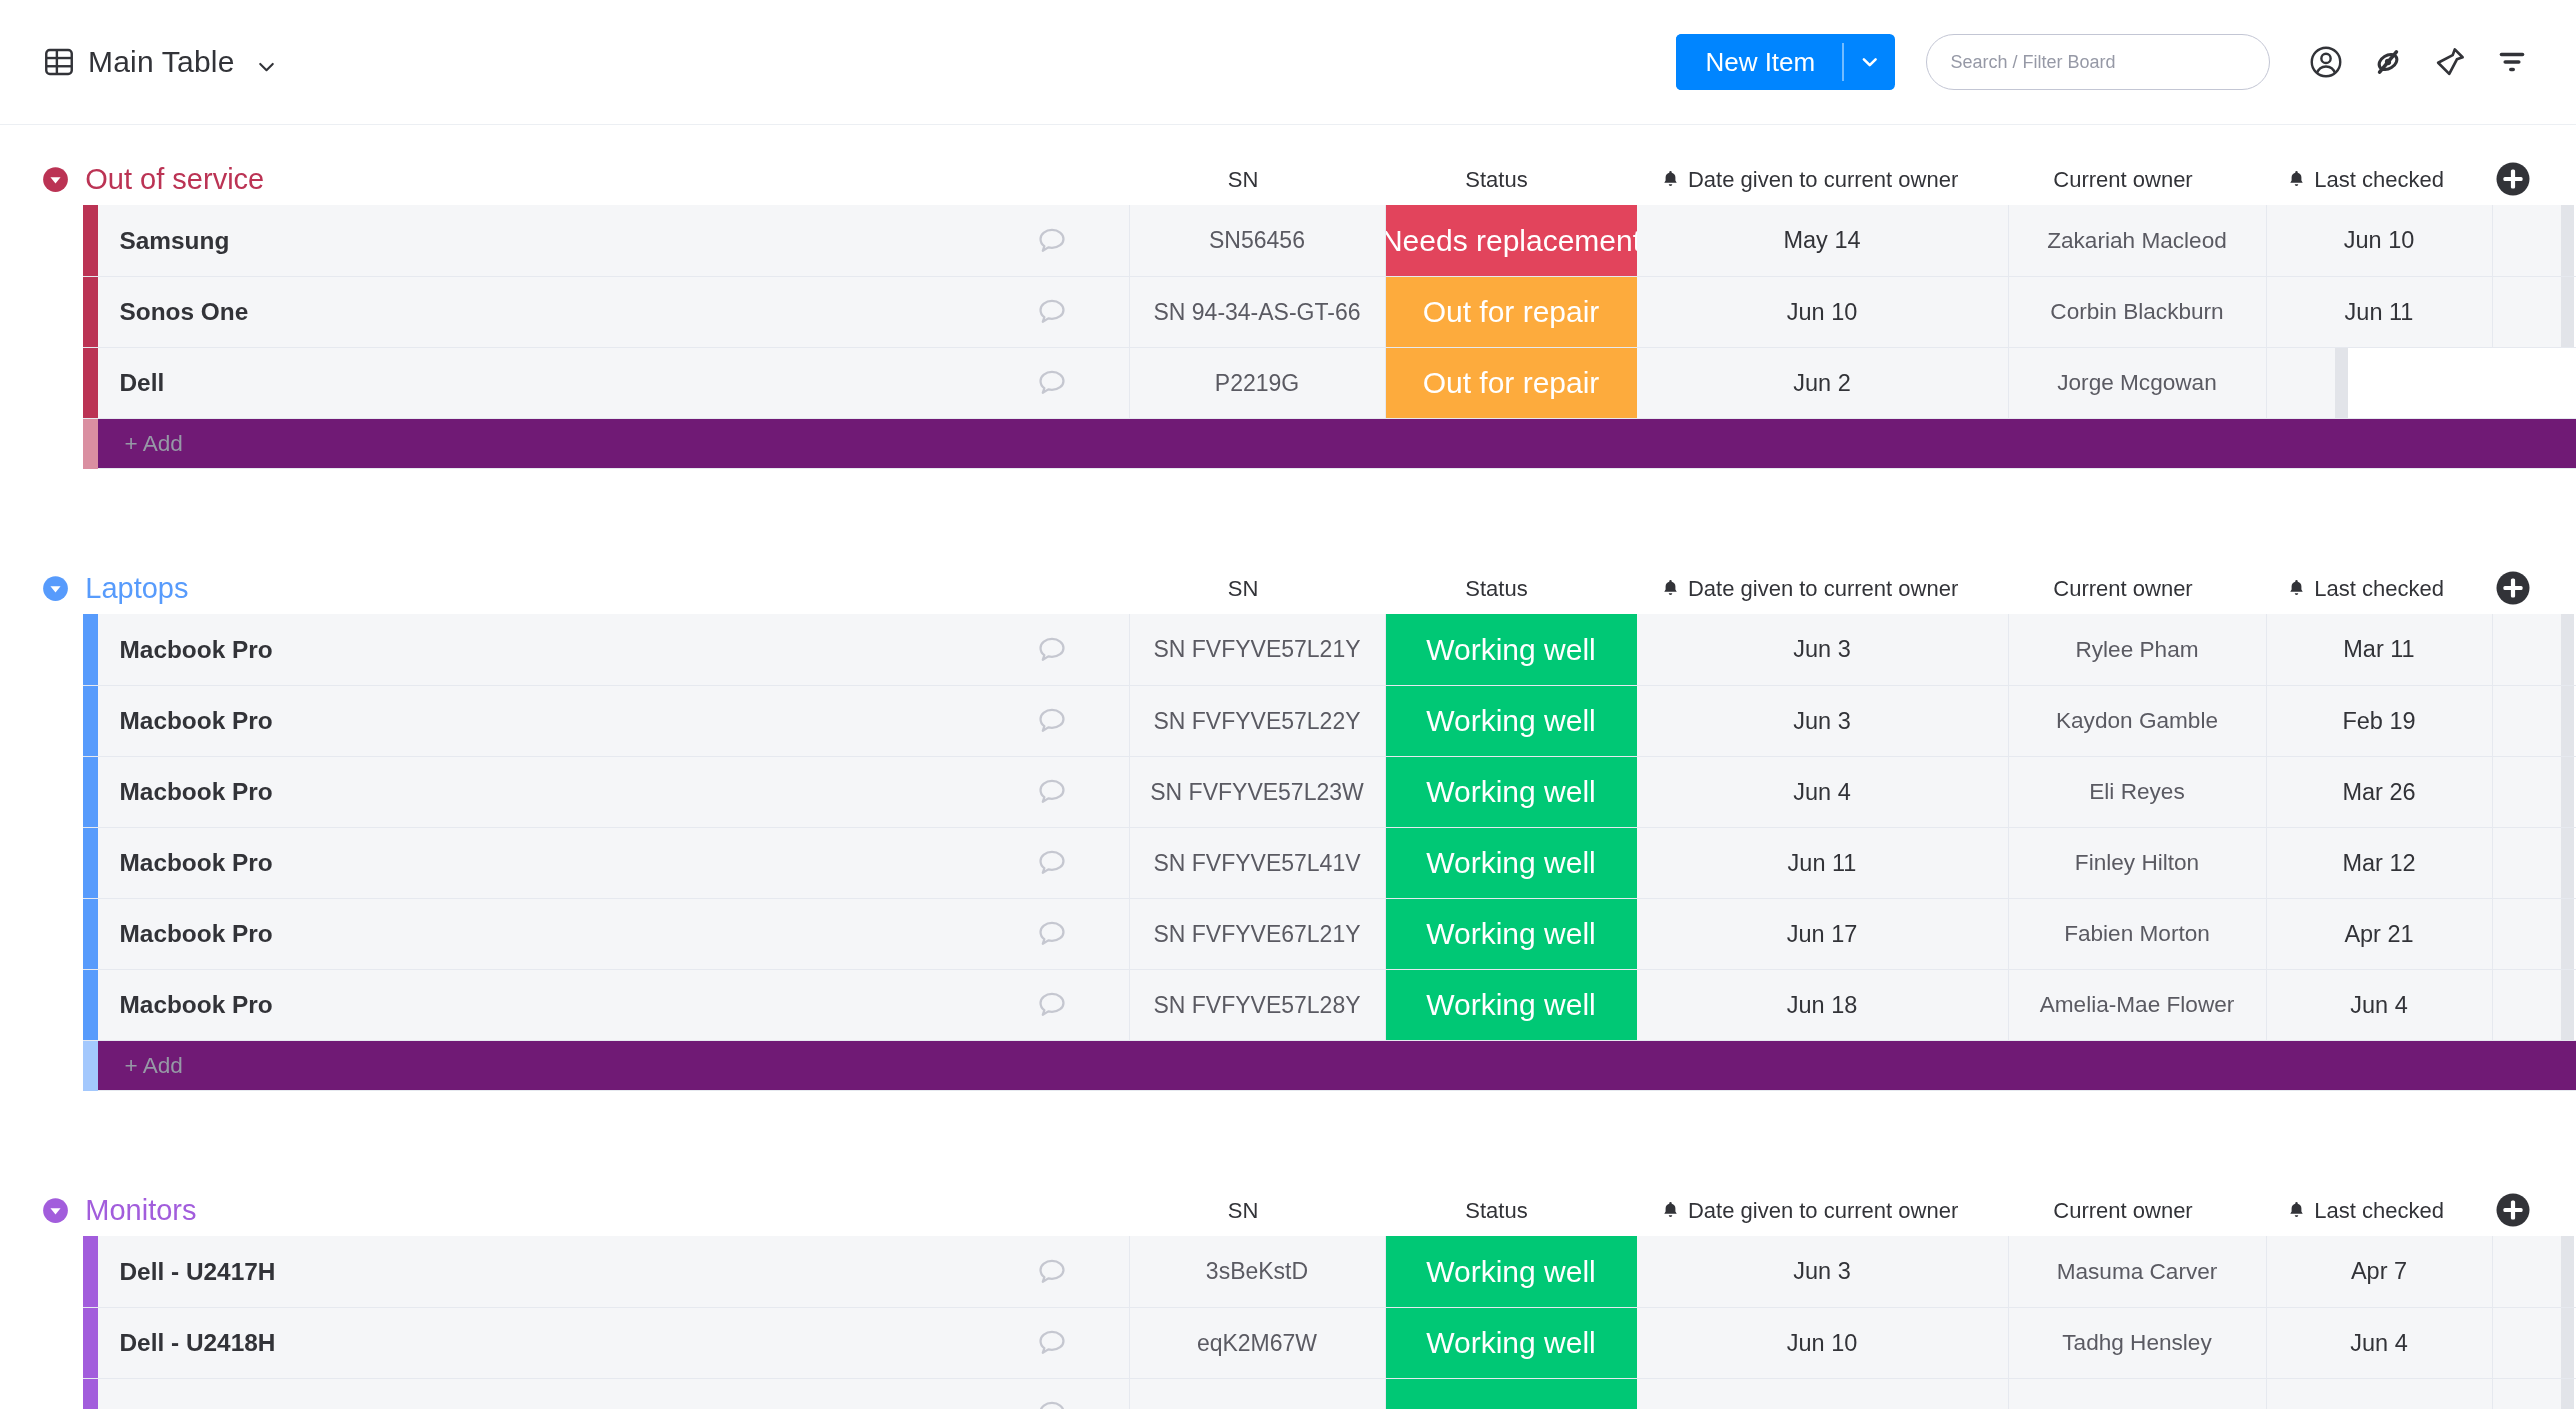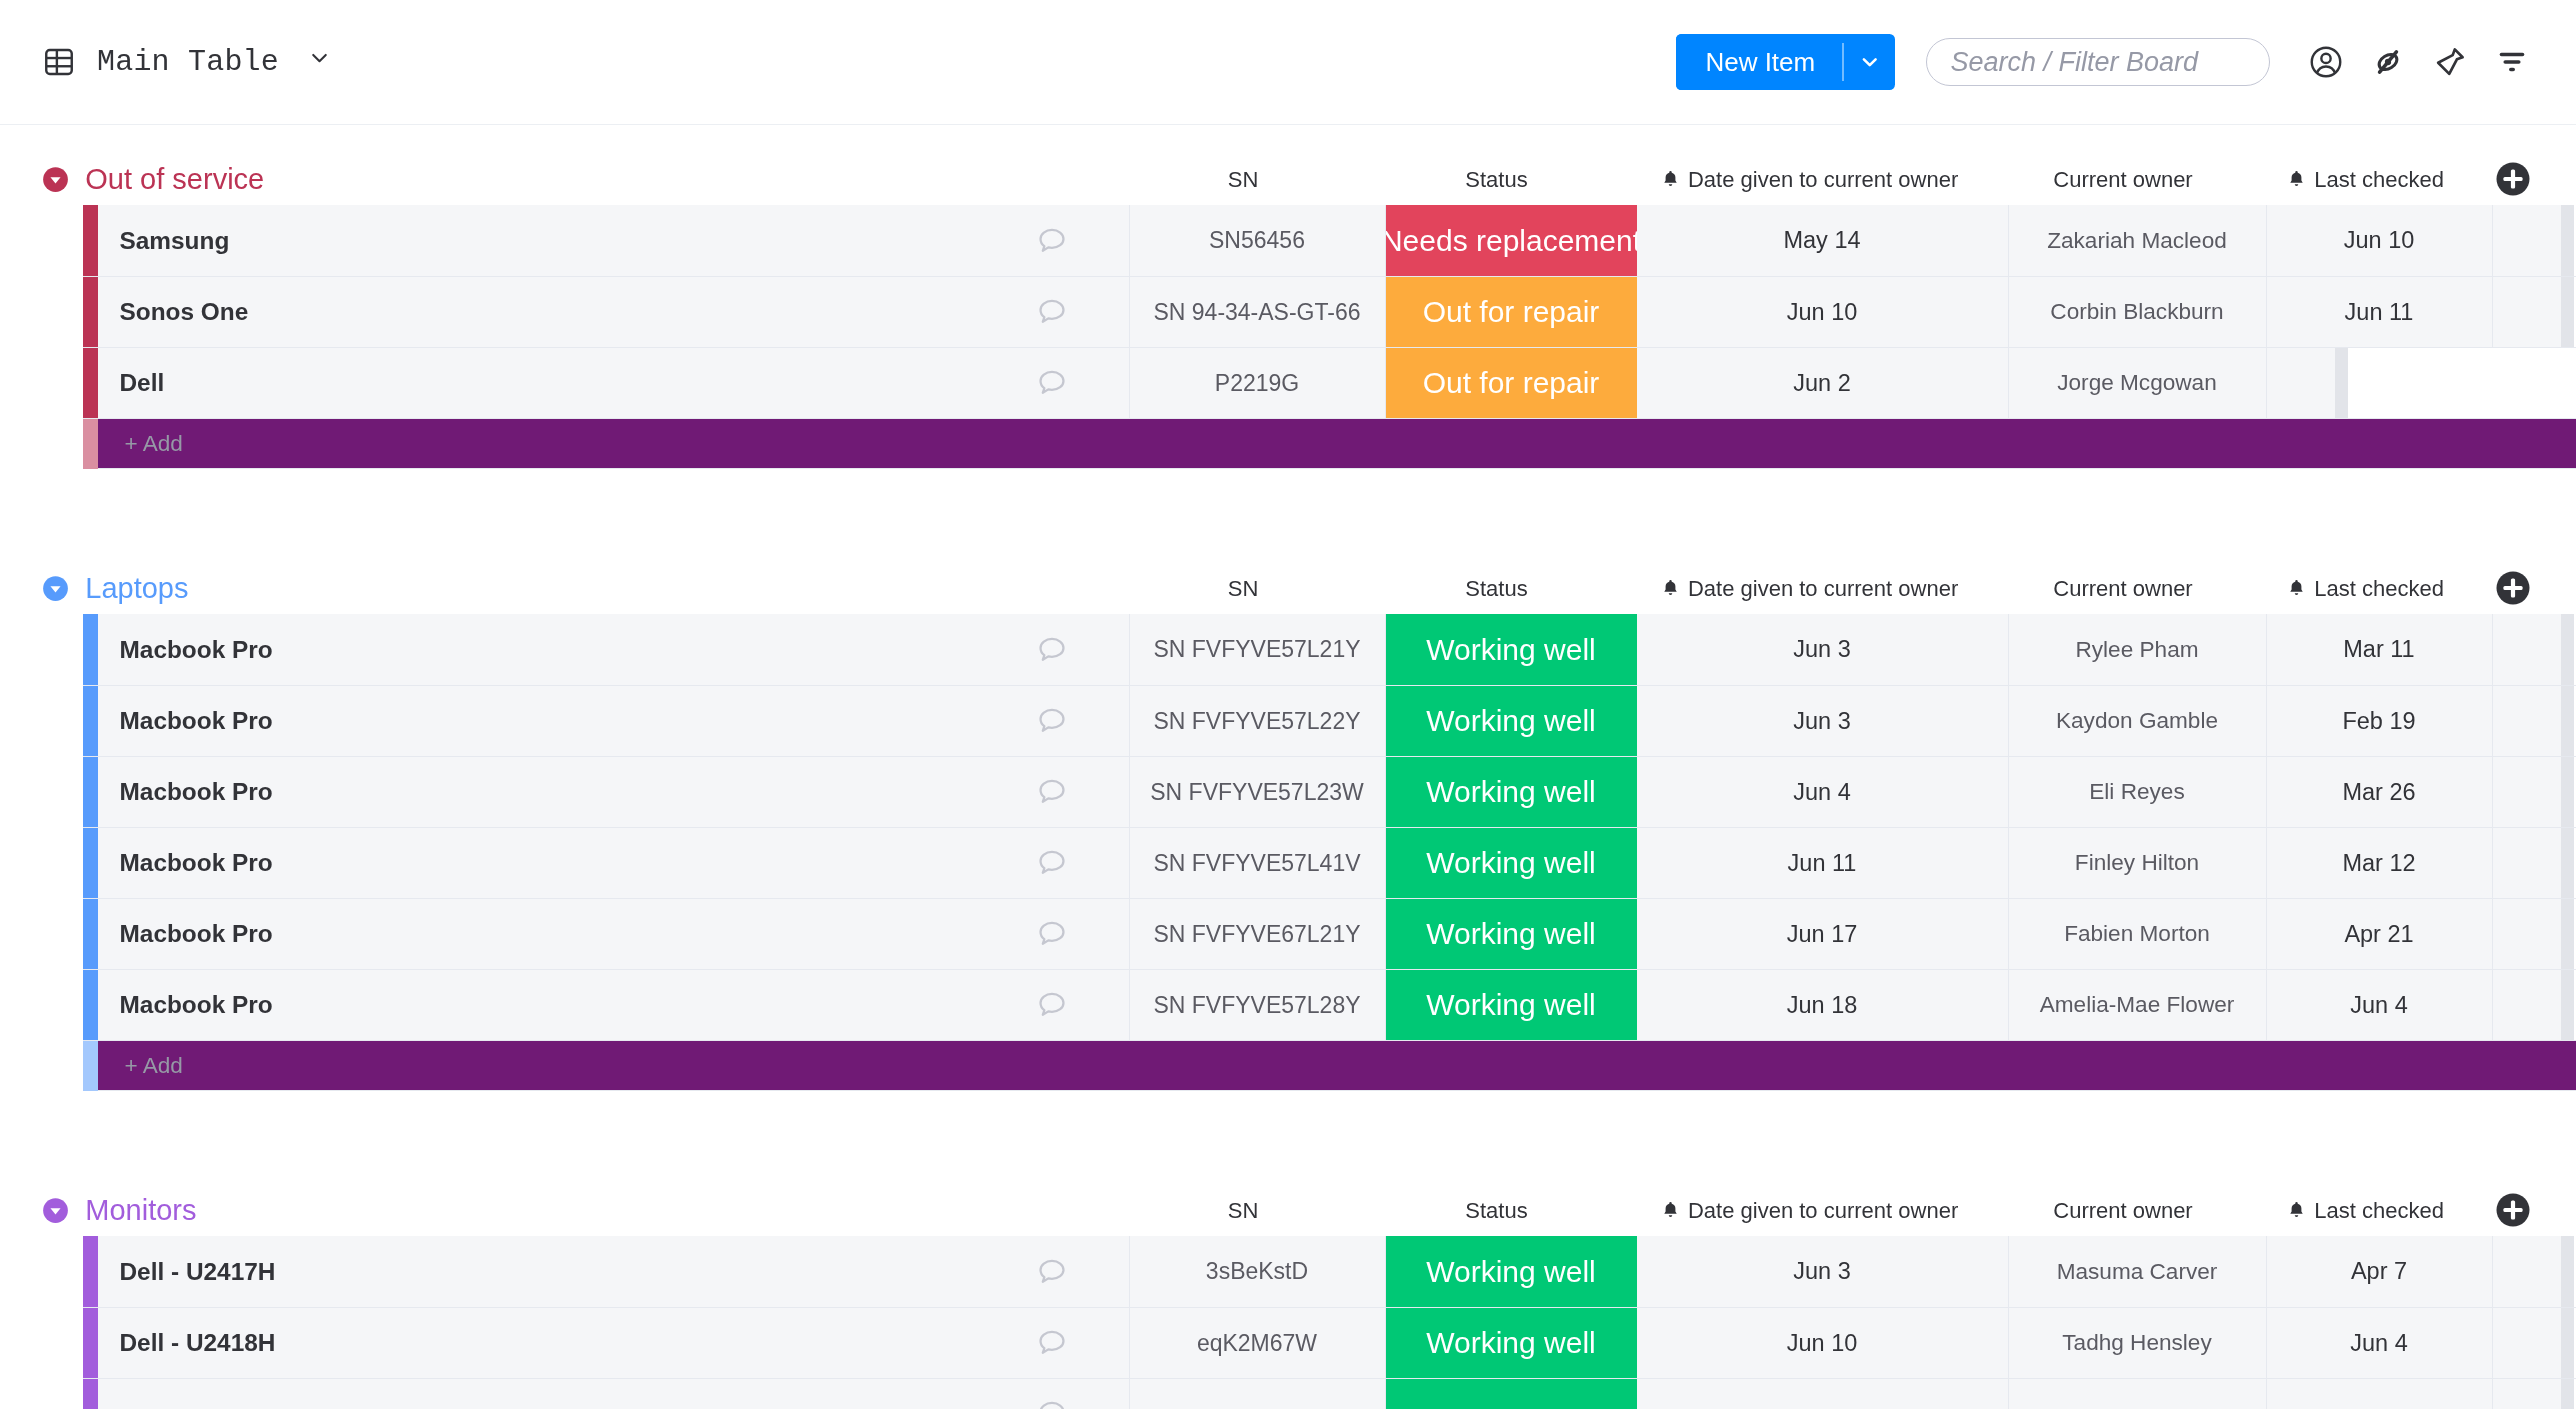--- a/index.html
+++ b/index.html
@@ -14,24 +14,23 @@
   .topbar {
     position: relative;
     height: 125px;
     border-bottom: 1.8px solid #eceff3;
     display: flex;
     align-items: center;
     padding: 0 33px 0 42px;
   }
   .board-switch {
     display: flex;
-    align-items: flex-start;
-    gap: 21px;
-    cursor: pointer;
-    font-family: Liberation Mono, monospace;
+    align-items: flex-end;
+    gap: 12px;
+    cursor: pointer;
   }
   .board-icon { width: 34px; height: 34px; display: block; }
   .board-title {
     font-size: 30px;
     color: #323338;
     letter-spacing: 0.2px;
     white-space: nowrap;
   }
   .chev {
     width: 25px; height: 25px; display: block; margin-left: 7.2px;
@@ -63,31 +62,30 @@
   }
   .newitem-split {
     width: 1.8px; background: rgba(255,255,255,.45); margin: 9px 0;
   }
   .newitem-caret {
     width: 51px;
     display: flex; align-items: center; justify-content: center;
     cursor: pointer;
   }
   .search-box {
-    width: 344px; height: 48px;
+    width: 344px; height: 56px;
     border: 1.8px solid #c3c6d4;
     border-radius: 29px;
     background: #ffffff;
     padding: 0 23.5px;
-    font-size: 27px;
+    font-size: 18px;
     font-family: "Liberation Sans", sans-serif;
     color: #323338;
     outline: none;
     margin-right: 25px;
-    font-style: italic;
   }
   .search-box::placeholder { color: #9699a6; }
   .icon-btn {
     width: 62px; height: 62px;
     display: flex; align-items: center; justify-content: center;
     cursor: pointer;
     background: transparent; border: none;
   }
 
   

